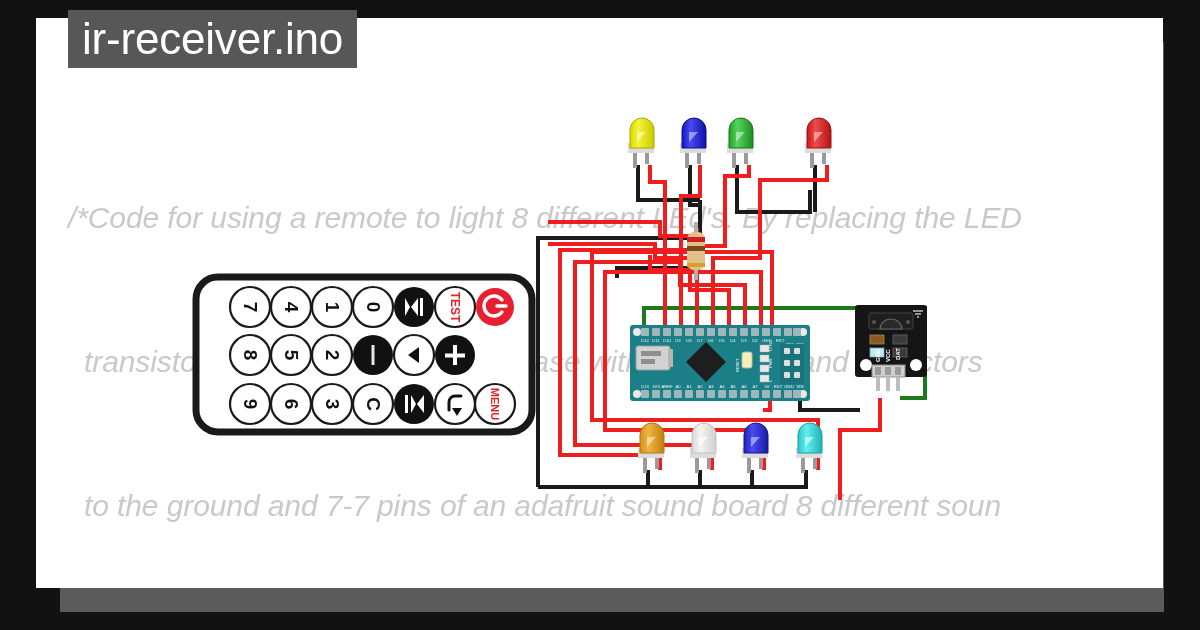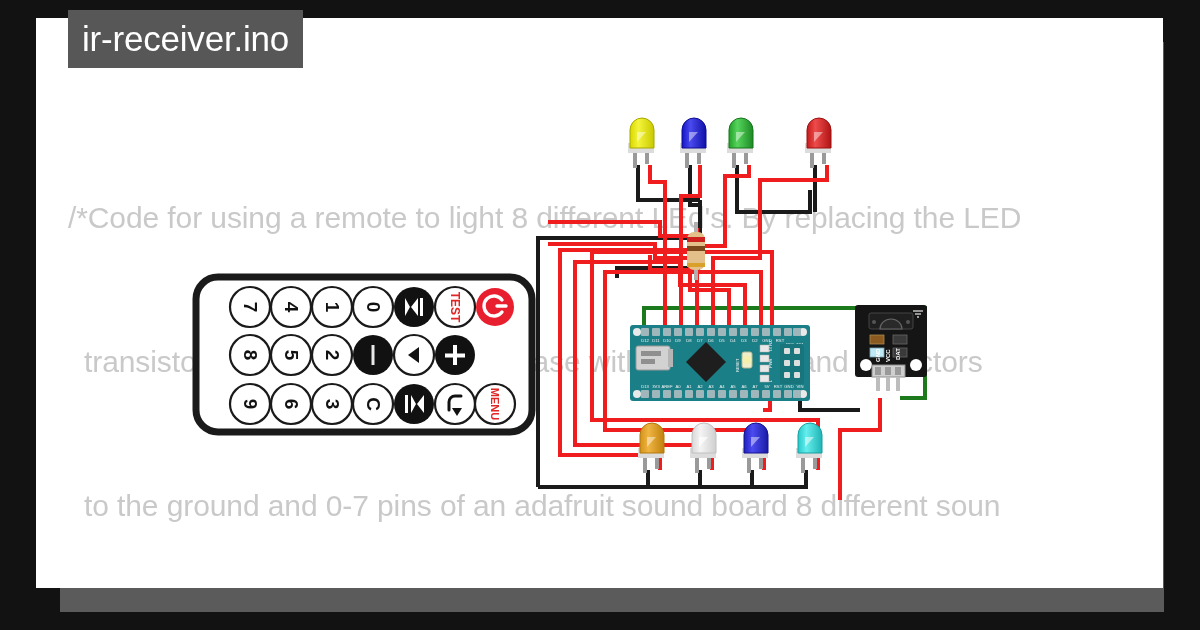--- a/index.html
+++ b/index.html
@@ -22,40 +22,40 @@
     width: 1127px; height: 570px;
     background: #ffffff;
     overflow: hidden;
   }
 
   
   .file-tab {
     position: absolute; left: 68px; top: 10px;
     background: #575757;
     color: #ffffff;
-    font-size: 35px;
+    font-size: 44px;
     line-height: 58px;
     padding: 0 14px;
     letter-spacing: -0.2px;
     z-index: 40;
     white-space: nowrap;
   }
 
   
   .code {
     position: absolute; left: 68px; top: 98px;
     width: 1120px;
     color: #c9c9c9;
     font-size: 30px;
     line-height: 48px;
     white-space: pre;
     z-index: 5;
     letter-spacing: -0.1px;
   }
-  .code .ln { display: block; height: 48px; overflow: visible; }
+  .code .ln { display: block; height: 48px; overflow: visible; font-style: italic; }
   .code .indent { padding-left: 16px; }
 
   
   .circuit { position: absolute; left: 0; top: 0; width: 1200px; height: 630px; z-index: 20; pointer-events: none; }
   .circuit svg { display: block; }
 
   
   .wokwi {
     position: absolute; left: 1000px; top: 525px;
     z-index: 30;
@@ -67,21 +67,21 @@
 <div id="root">
 
   <div class="card-shadow"></div>
   <div class="card"></div>
 
   <div class="file-tab">ir-receiver.ino</div>
 
   <div class="code">
     <span class="ln">/*Code for using a remote to light 8 different LEd's. By replacing the LED</span>
     <span class="ln indent">transistors and connected at the base with the emitter and collectors</span>
-    <span class="ln indent">to the ground and 0-7 pins of an adafruit sound board 8 different soun</span>
+    <span class="ln indent">to the ground and 7-7 pins of an adafruit sound board 8 different soun</span>
     <span class="ln indent">files can be played using buttons 1-8 on their Remote.</span>
     
     
     
     
     
     
     
   </div>
 

